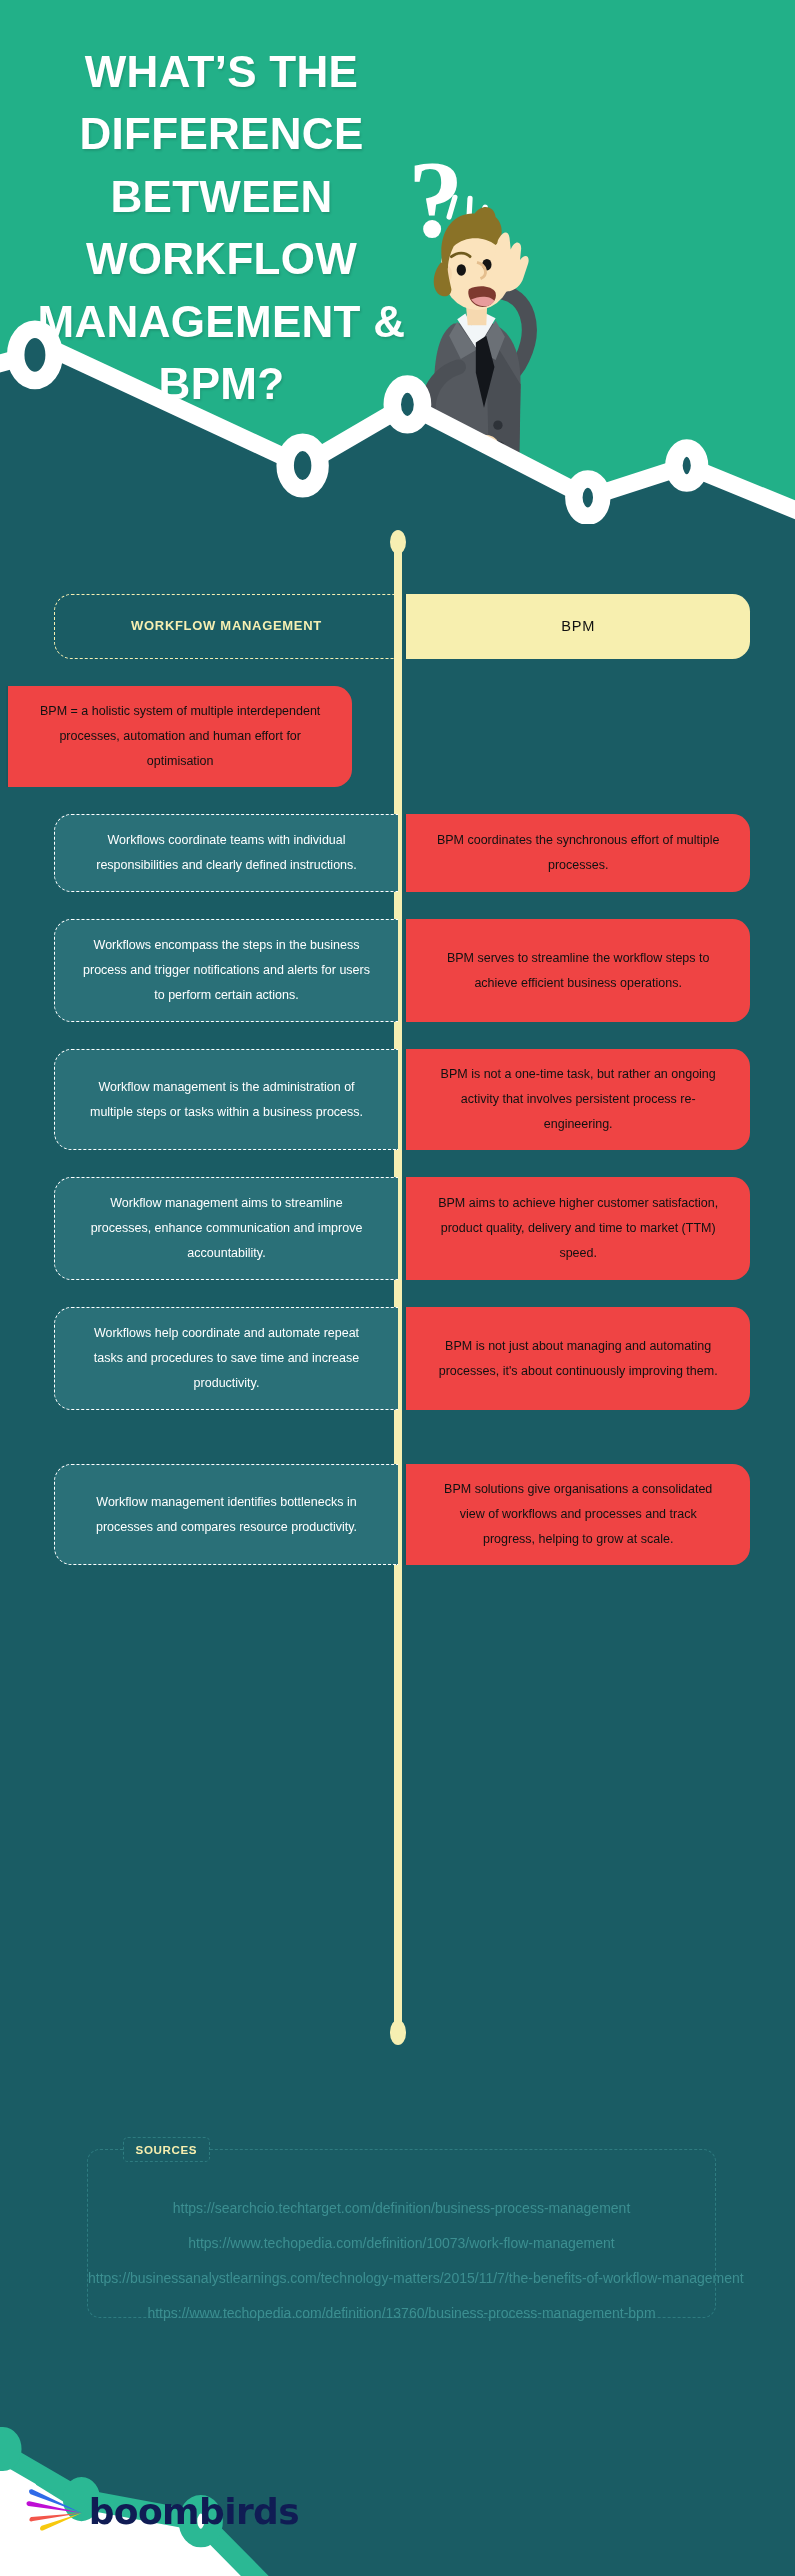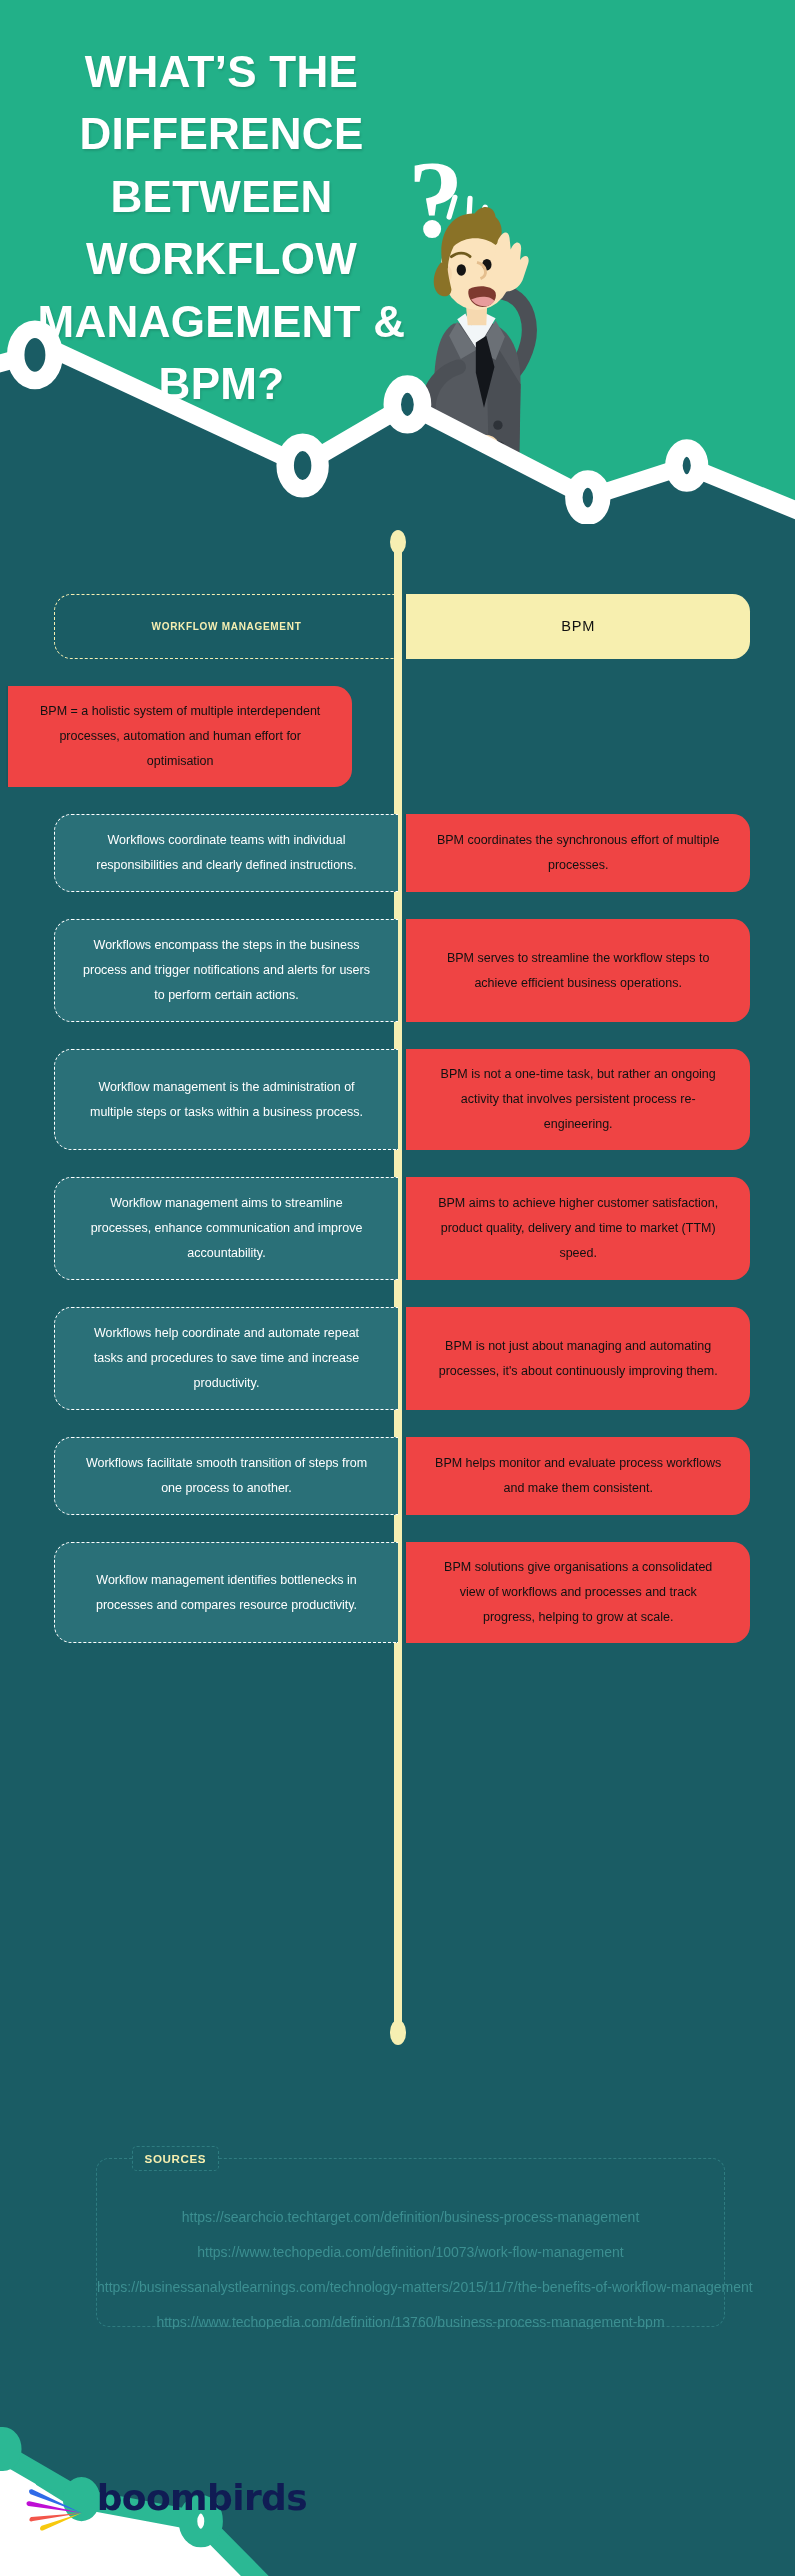--- a/index.html
+++ b/index.html
@@ -110,45 +110,44 @@
     box-shadow:-1.7px 0 0 0 rgba(0,0,0,0.06);
   }
   .spacer { width:8.2px; flex:0 0 8.2px; }
 
   
   #row-header .cell-left {
     background:transparent;
     border:1.7px dashed #F6EFB2;
     border-right:none;
     color:#F6EFB2;
-    font-size:10px;
+    font-size:13px;
     font-weight:600;
     letter-spacing:0.7px;
     line-height:1.3;
     min-height:65px;
   }
   #row-header .cell-right {
     background:#F7EFAF;
     color:#111111;
     font-size:14.6px;
     font-weight:400;
     letter-spacing:0.7px;
     min-height:65px;
   }
 
   .row-gap { height:27px; }
 
   
   #sources {
     position:absolute;
-    left:96px; top:2149px;
+    left:87px; top:2149px;
     width:629px; height:169px;
     border:1.2px dashed #2E7C80;
     border-radius:13px;
-    margin-top:9px;
   }
   #sources-label {
     position:absolute;
     left:35px; top:-13px;
     padding:5.2px 11.6px;
     background:#1A5C64;
     border:1.2px dashed #2E7C80;
     border-radius:4.7px;
     color:#F7EFAF;
     font-size:11.6px;
@@ -169,23 +168,22 @@
   #footer {
     position:absolute; left:0; top:2329px;
     width:795px; height:247px;
     overflow:hidden;
     background:#1A5C64;
   }
   #footer-wave { position:absolute; left:0; top:0; width:795px; height:247px; }
   #logo {
     position:absolute;
     left:26px; top:148px;
-    display:flex; align-items:flex-start;
+    display:flex; align-items:flex-end;
     z-index:5;
-    gap:8px;
   }
   #logo-mark { width:58px; height:55px; }
   #logo-text {
     margin-left:4.7px;
     color:#101C54;
     font-size:36px;
     font-weight:bold;
     letter-spacing:-0.6px;
     font-family:"DejaVu Sans", sans-serif;
   }
@@ -325,25 +323,20 @@
     </div>
     <div class="row-gap"></div>
 
     <div class="row">
       <div class="cell-left">Workflows help coordinate and automate repeat tasks and procedures to save time and increase productivity.</div>
       <div class="spacer"></div>
       <div class="cell-right">BPM is not just about managing and automating processes, it's about continuously improving them.</div>
     </div>
     <div class="row-gap"></div>
 
-    <div class="row">
-      <div class="cell-left">Workflows facilitate smooth transition of steps from one process to another.</div>
-      <div class="spacer"></div>
-      <div class="cell-right">BPM helps monitor and evaluate process workflows and make them consistent.</div>
-    </div>
     <div class="row-gap"></div>
 
     <div class="row">
       <div class="cell-left">Workflow management identifies bottlenecks in processes and compares resource productivity.</div>
       <div class="spacer"></div>
       <div class="cell-right">BPM solutions give organisations a consolidated view of workflows and processes and track progress, helping to grow at scale.</div>
     </div>
 
   </div>
 

